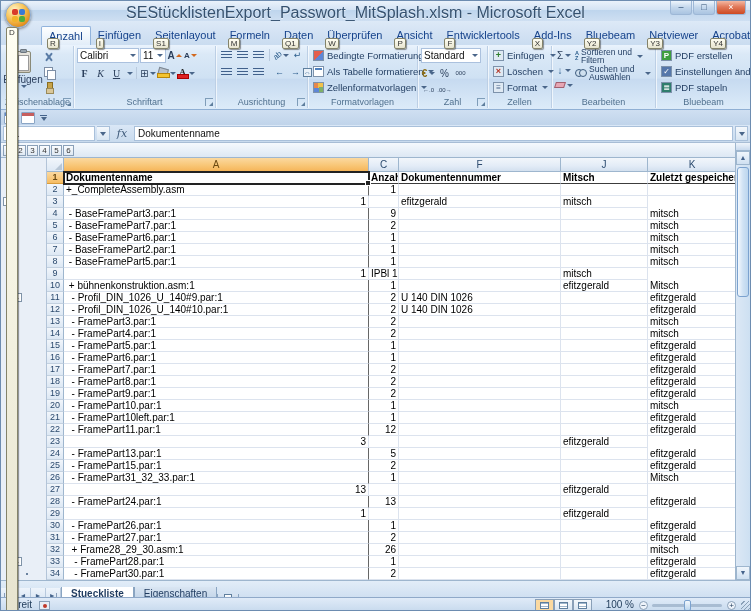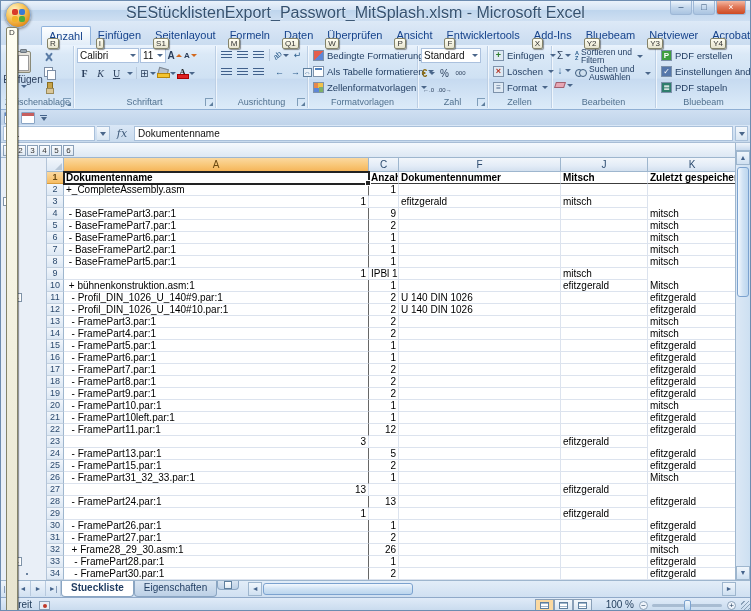--- a/index.html
+++ b/index.html
@@ -192,21 +192,21 @@
   .vscroll{position:absolute;top:142px;right:0;width:15px;height:437px;border-left:1px solid #9eb6ce;
     background:linear-gradient(90deg,#dce8f5,#cde0f2)}
   .vsplit{position:absolute;top:0;left:0;width:14px;height:8px;background:linear-gradient(#eef4fb,#c9daee);border-bottom:1px solid #9eb6ce}
   .sarr{position:absolute;left:0;width:14px;height:14px;background:linear-gradient(#f0f6fc,#cfe0f1);
     border:1px solid #9eb6ce;font-size:7px;line-height:12px;text-align:center;color:#44638b}
   .vthumb{position:absolute;left:1px;top:24px;width:12px;height:130px;border:1px solid #7ba2cf;border-radius:3px;
     background:linear-gradient(90deg,#f3f8fd,#cfe2f4 50%,#bcd6ee)}
 
   
   .tabsrow{position:absolute;top:579px;left:0;width:751px;height:23px;border-top:1px solid #9eb6ce;
-    background:linear-gradient(#e2edf8,#c9dbef);display:flex;align-items:flex-start}
+    background:linear-gradient(#e2edf8,#c9dbef);display:flex;align-items:flex-end}
   .snav{width:15px;font-size:7px;line-height:15px;text-align:center;color:#44638b;
     background:linear-gradient(#eef4fb,#d3e2f2);border-right:1px solid #b7c9de}
   .stab{padding:1px 9px 0;font-size:10px;color:#1e3a5f;border:1px solid #8aa5c2;border-top:none;
     border-radius:0 0 4px 4px;background:linear-gradient(#d9e5f2,#bcd0e6);white-space:nowrap;height:16px}
   .stab.active{background:#fff;font-weight:bold}
   .stabnew{width:22px;border:1px solid #8aa5c2;border-top:none;border-radius:0 0 4px 4px;
     background:linear-gradient(#d9e5f2,#bcd0e6);display:flex;align-items:center;justify-content:center}
   .stabnew i{width:8px;height:8px;border:1px solid #5f7f9e;background:linear-gradient(#fff,#dfe9f3)}
   .tabsplit{width:6px;background:linear-gradient(90deg,#b7c9de,#eef4fb 50%,#b7c9de);margin:0 1px}
   .hscroll{flex:1;position:relative;background:linear-gradient(#dce8f5,#cde0f2)}

